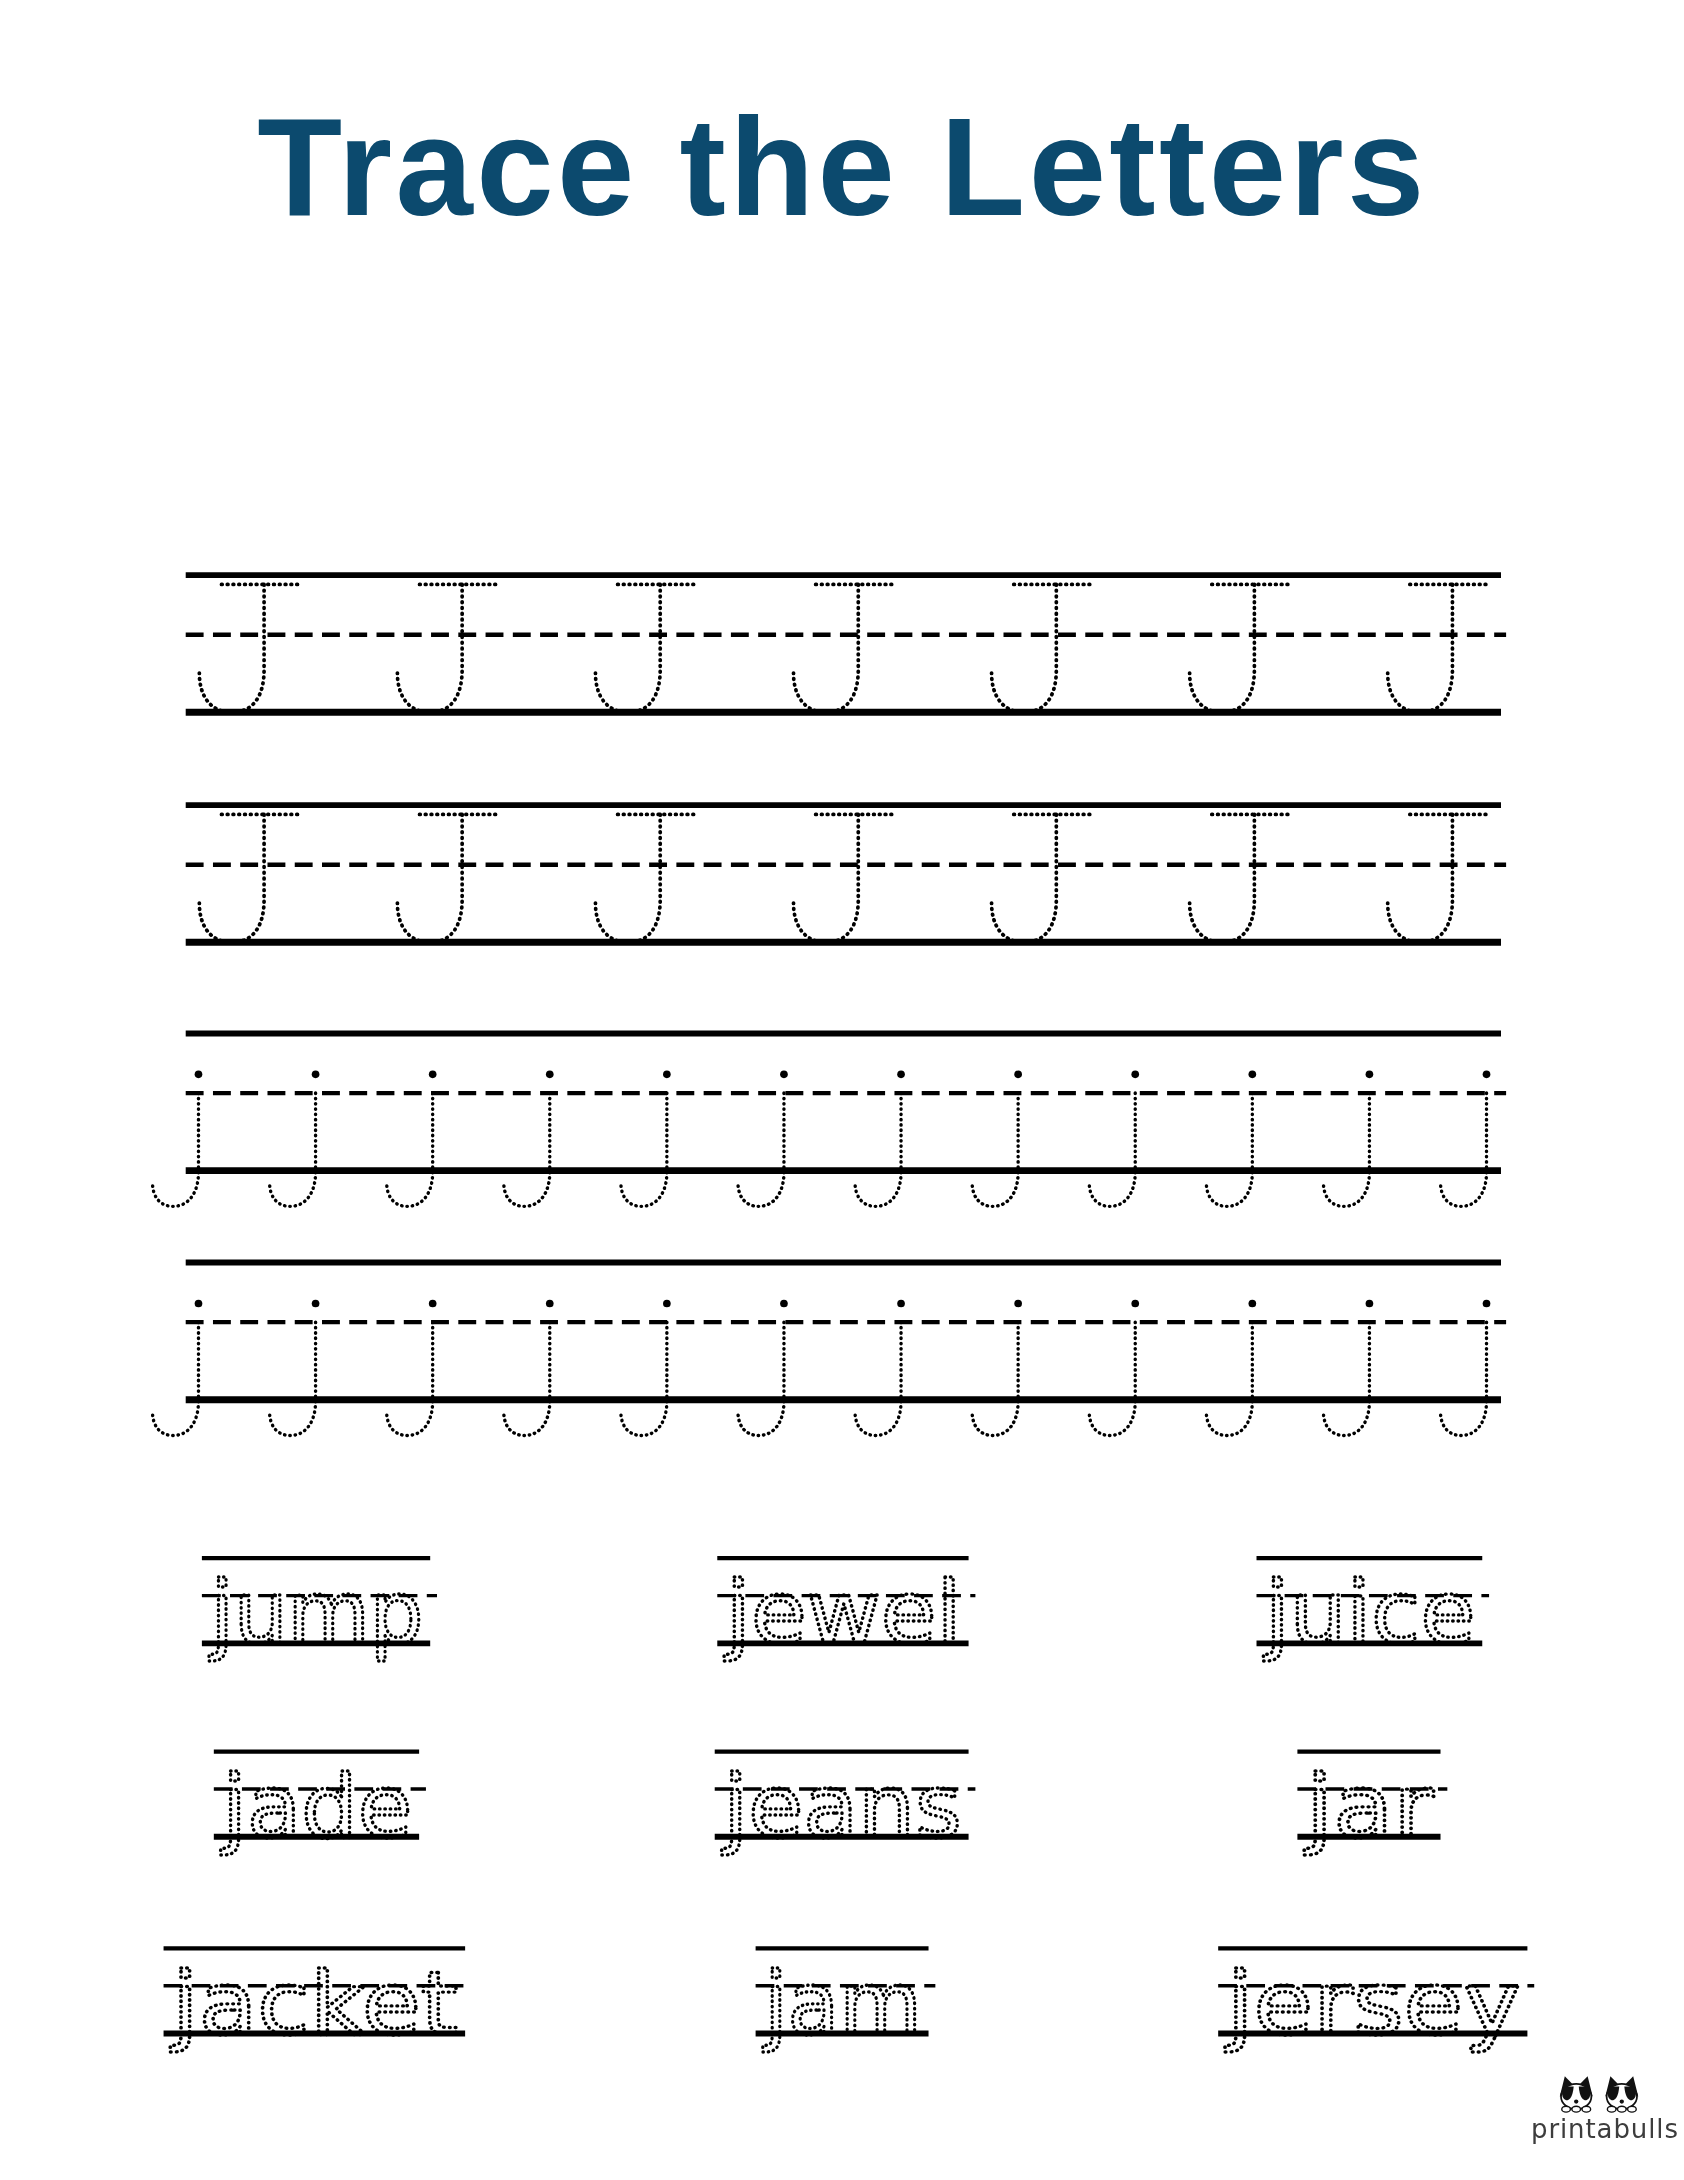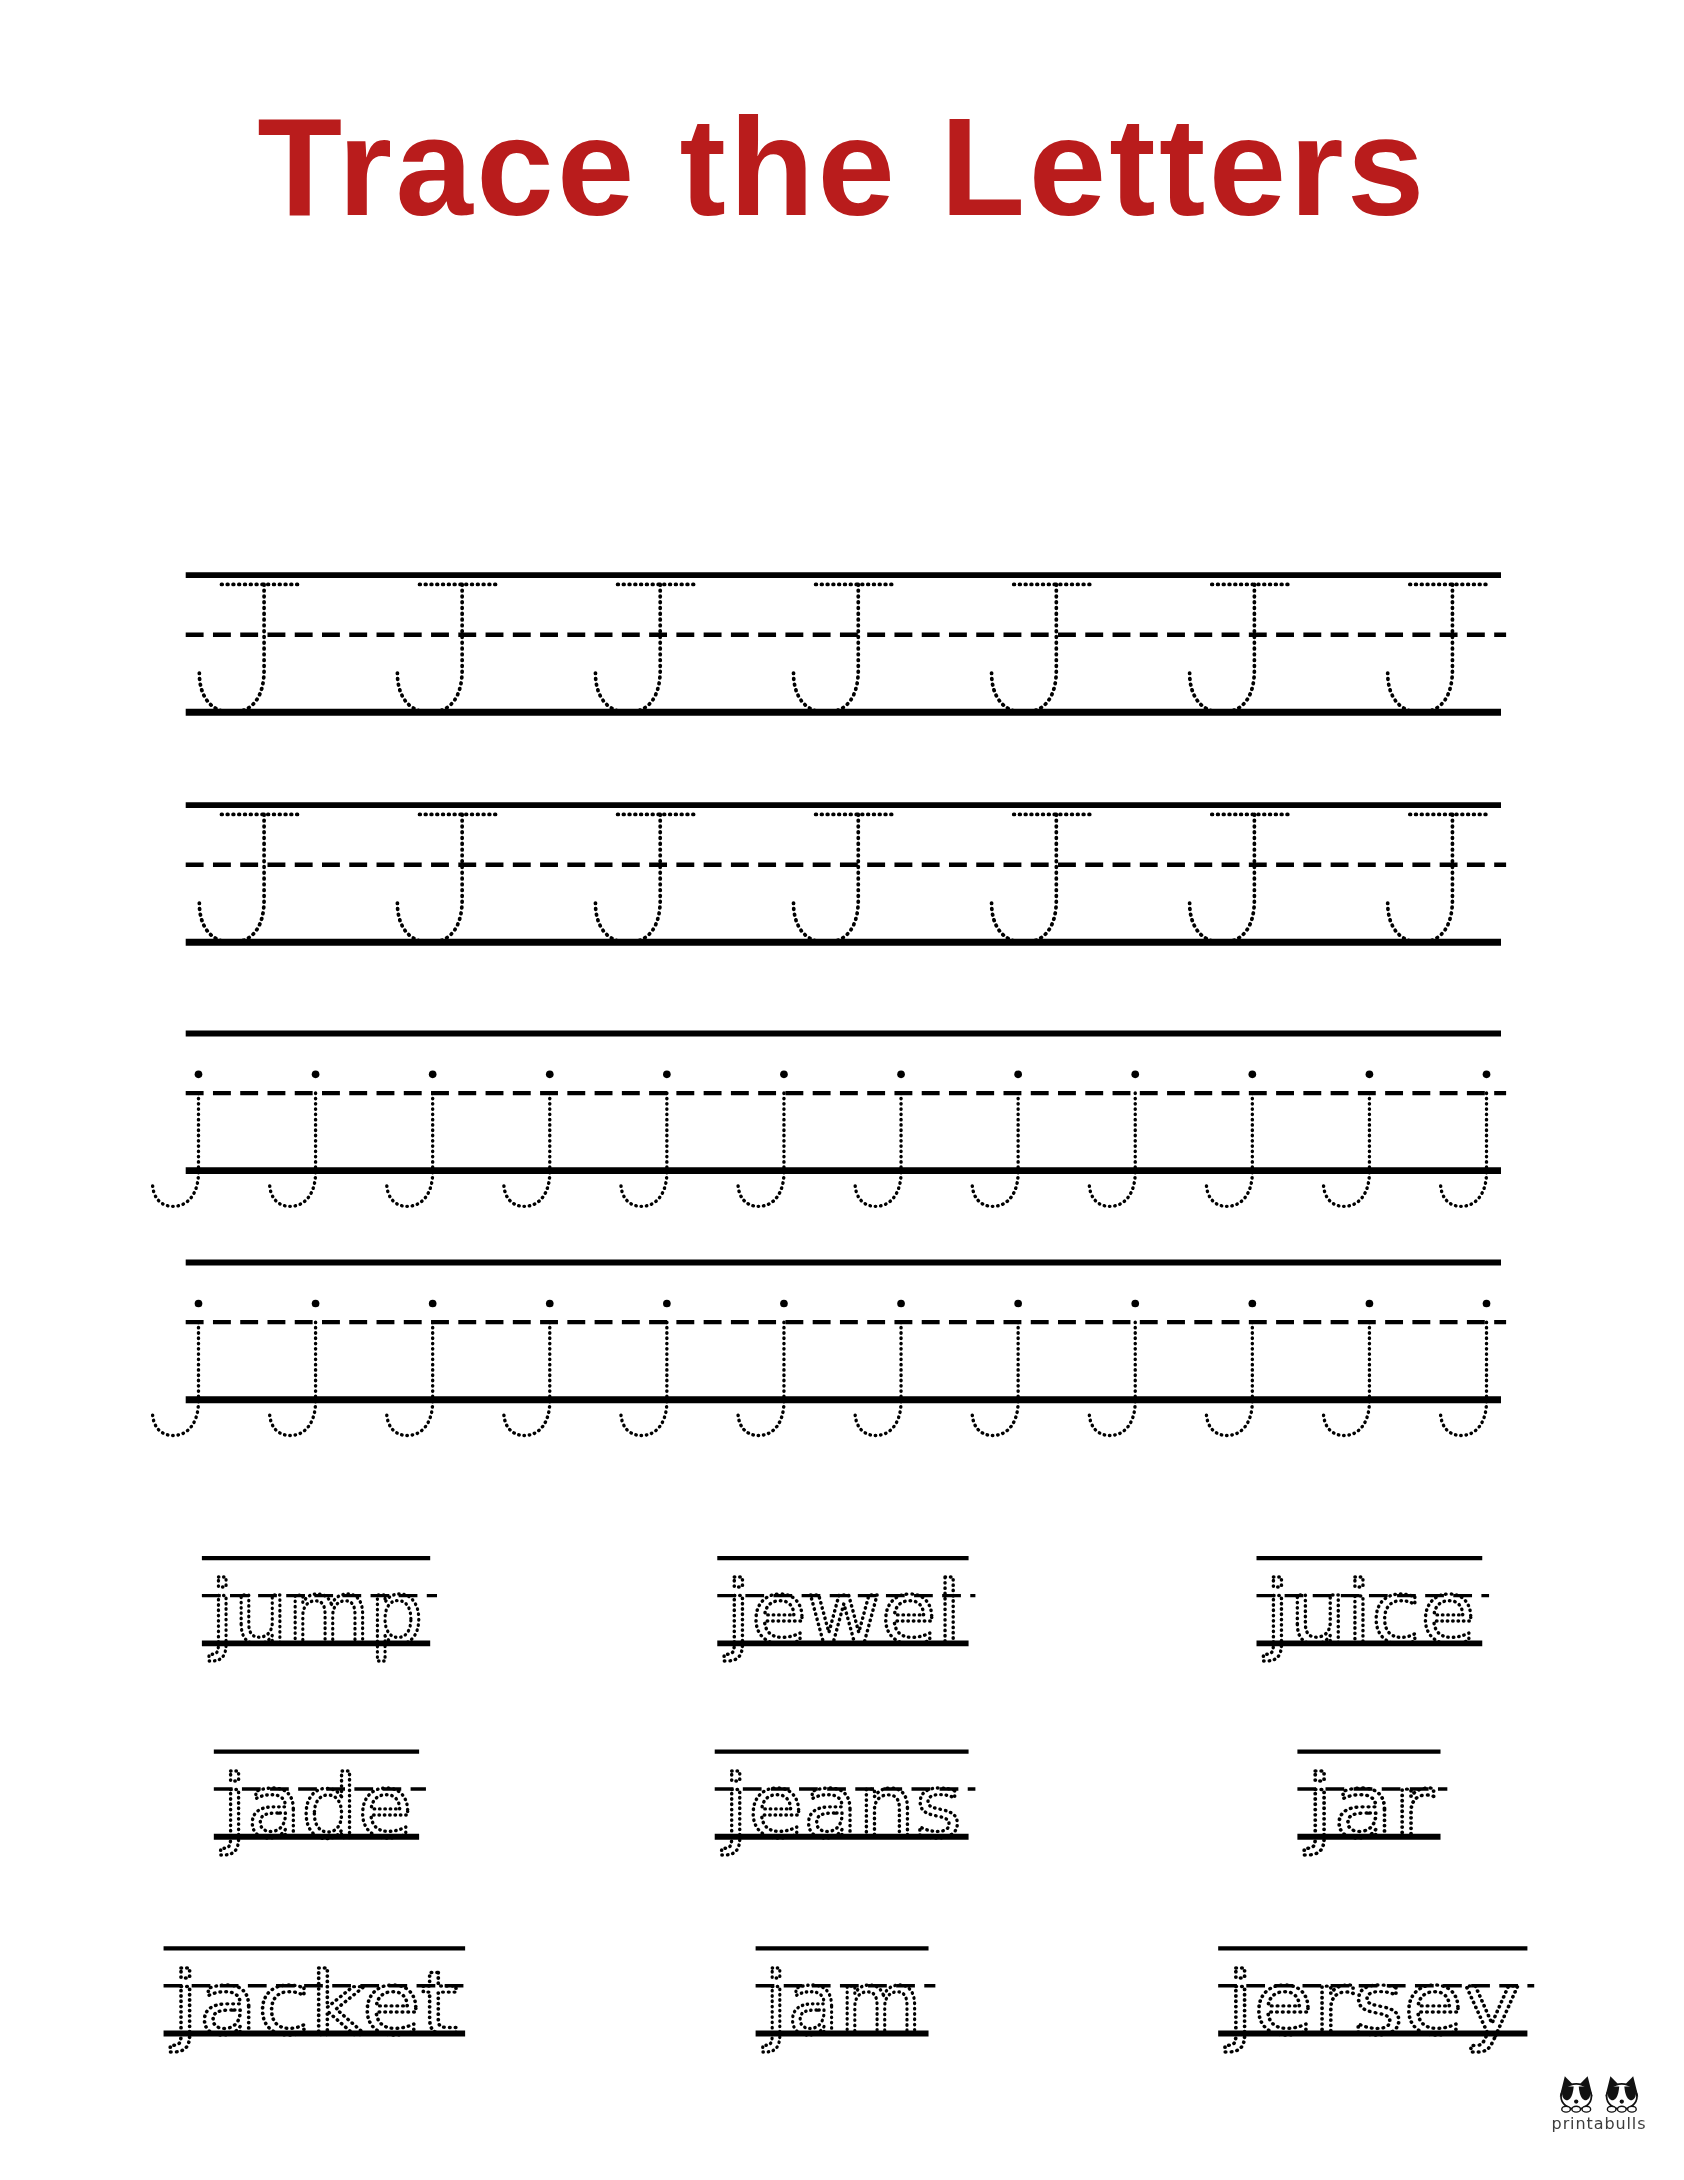--- a/index.html
+++ b/index.html
@@ -11,37 +11,37 @@
     overflow:hidden;
   }
   .title{
     position:absolute;
     top:82px;left:0;right:0;
     text-align:center;
     font-size:139px;
     line-height:169px;
     font-weight:700;
     letter-spacing:3.4px;
-    color:#b91c1c;
+    color:#0c4a6e;
   }
   .title span{display:block;}
   #sheet{
     position:absolute;
     left:0;top:0;
   }
   .logo{
     position:absolute;
     left:1531px;
     top:2075px;
     width:136px;
     text-align:center;
   }
   .logo-text{
     margin-top:-1.7px;
-    font-size:16px;
+    font-size:26px;
     letter-spacing:0.9px;
     color:#3d3d3d;
     font-family:"DejaVu Sans", sans-serif;
   }
 </style>
 </head>
 <body>
 
 <div class="page">
 

